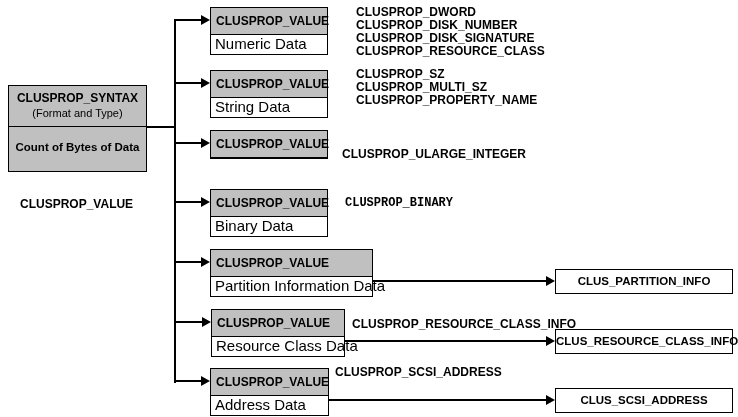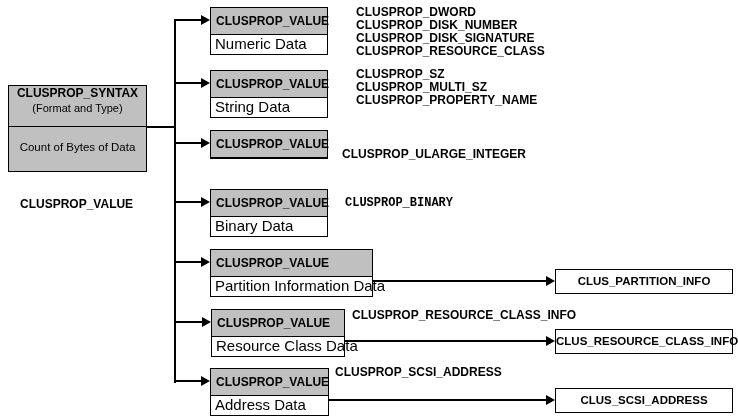--- a/index.html
+++ b/index.html
@@ -28,28 +28,30 @@
     position: absolute;
     left: 8px; top: 85px;
     width: 139px; height: 87px;
     border: 1px solid #000000;
     background: #c0c0c0;
   }
   .syntax-top {
     height: 41px;
     border-bottom: 1px solid #000000;
     text-align: center;
+    padding-top: 5px;
   }
   .syntax-title { font-weight: bold; font-size: 12px; line-height: 15px; }
   .syntax-subtitle { font-size: 11px; line-height: 14px; }
   .syntax-bottom {
     height: 43px;
     text-align: center;
     font-size: 11.5px;
     line-height: 40px;
+    font-weight: bold;
   }
   .left-caption {
     position: absolute;
     left: 20px; top: 197px;
     font-weight: bold;
     font-size: 12px;
   }
   
   .value-block {
     position: absolute;
@@ -168,21 +170,21 @@
     <div class="value-block-body">Partition Information Data</div>
   </div>
   <div class="h-line" style="left:373px; top:280px; width:173px;"></div>
   <div class="arrow-right" style="left:546px; top:276px;"></div>
   <div class="struct-box" style="top:269px;">CLUS_PARTITION_INFO</div>
 
   <div class="value-block" style="left:211px; top:309px; width:134px;">
     <div class="value-block-header">CLUSPROP_VALUE</div>
     <div class="value-block-body">Resource Class Data</div>
   </div>
-  <div class="type-labels" style="left:352px; top:309px;">
+  <div class="type-labels" style="left:352px; top:318px;">
     <div class="type-label">CLUSPROP_RESOURCE_CLASS_INFO</div>
   </div>
   <div class="h-line" style="left:345px; top:340px; width:201px;"></div>
   <div class="arrow-right" style="left:546px; top:336px;"></div>
   <div class="struct-box" style="top:329px;">CLUS_RESOURCE_CLASS_INFO</div>
 
   <div class="value-block" style="left:210px; top:368px; width:119px;">
     <div class="value-block-header">CLUSPROP_VALUE</div>
     <div class="value-block-body">Address Data</div>
   </div>

